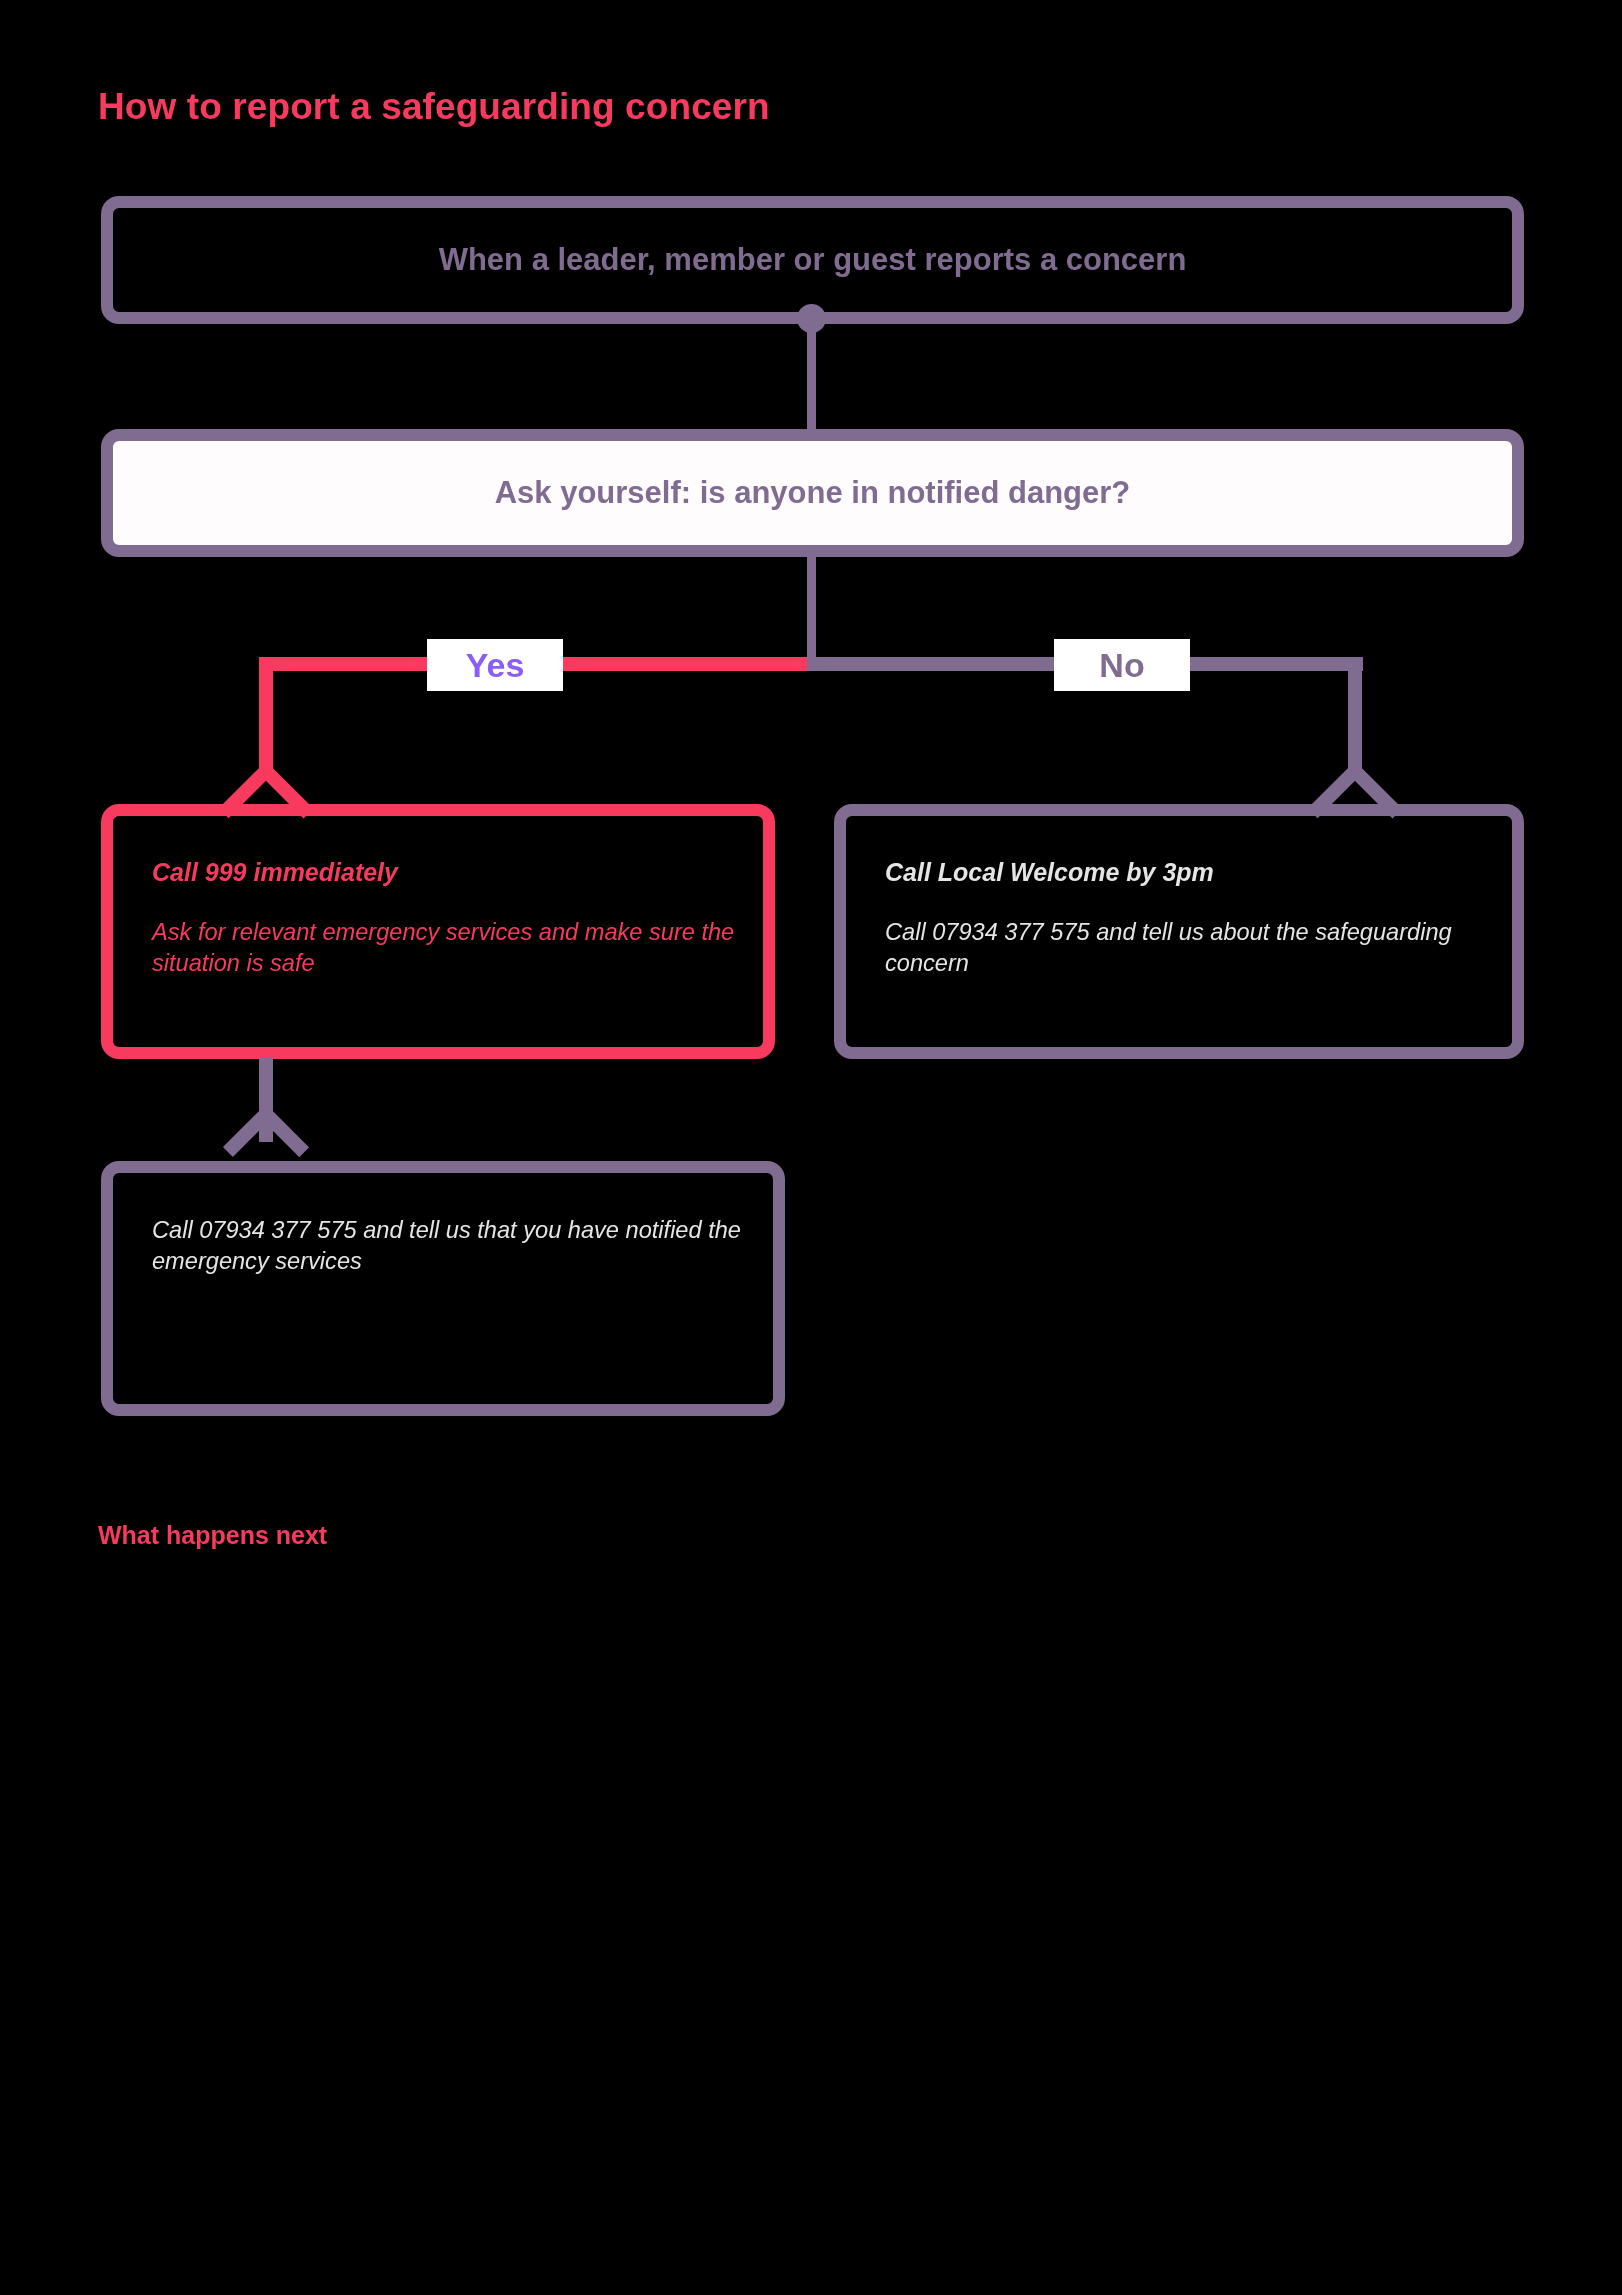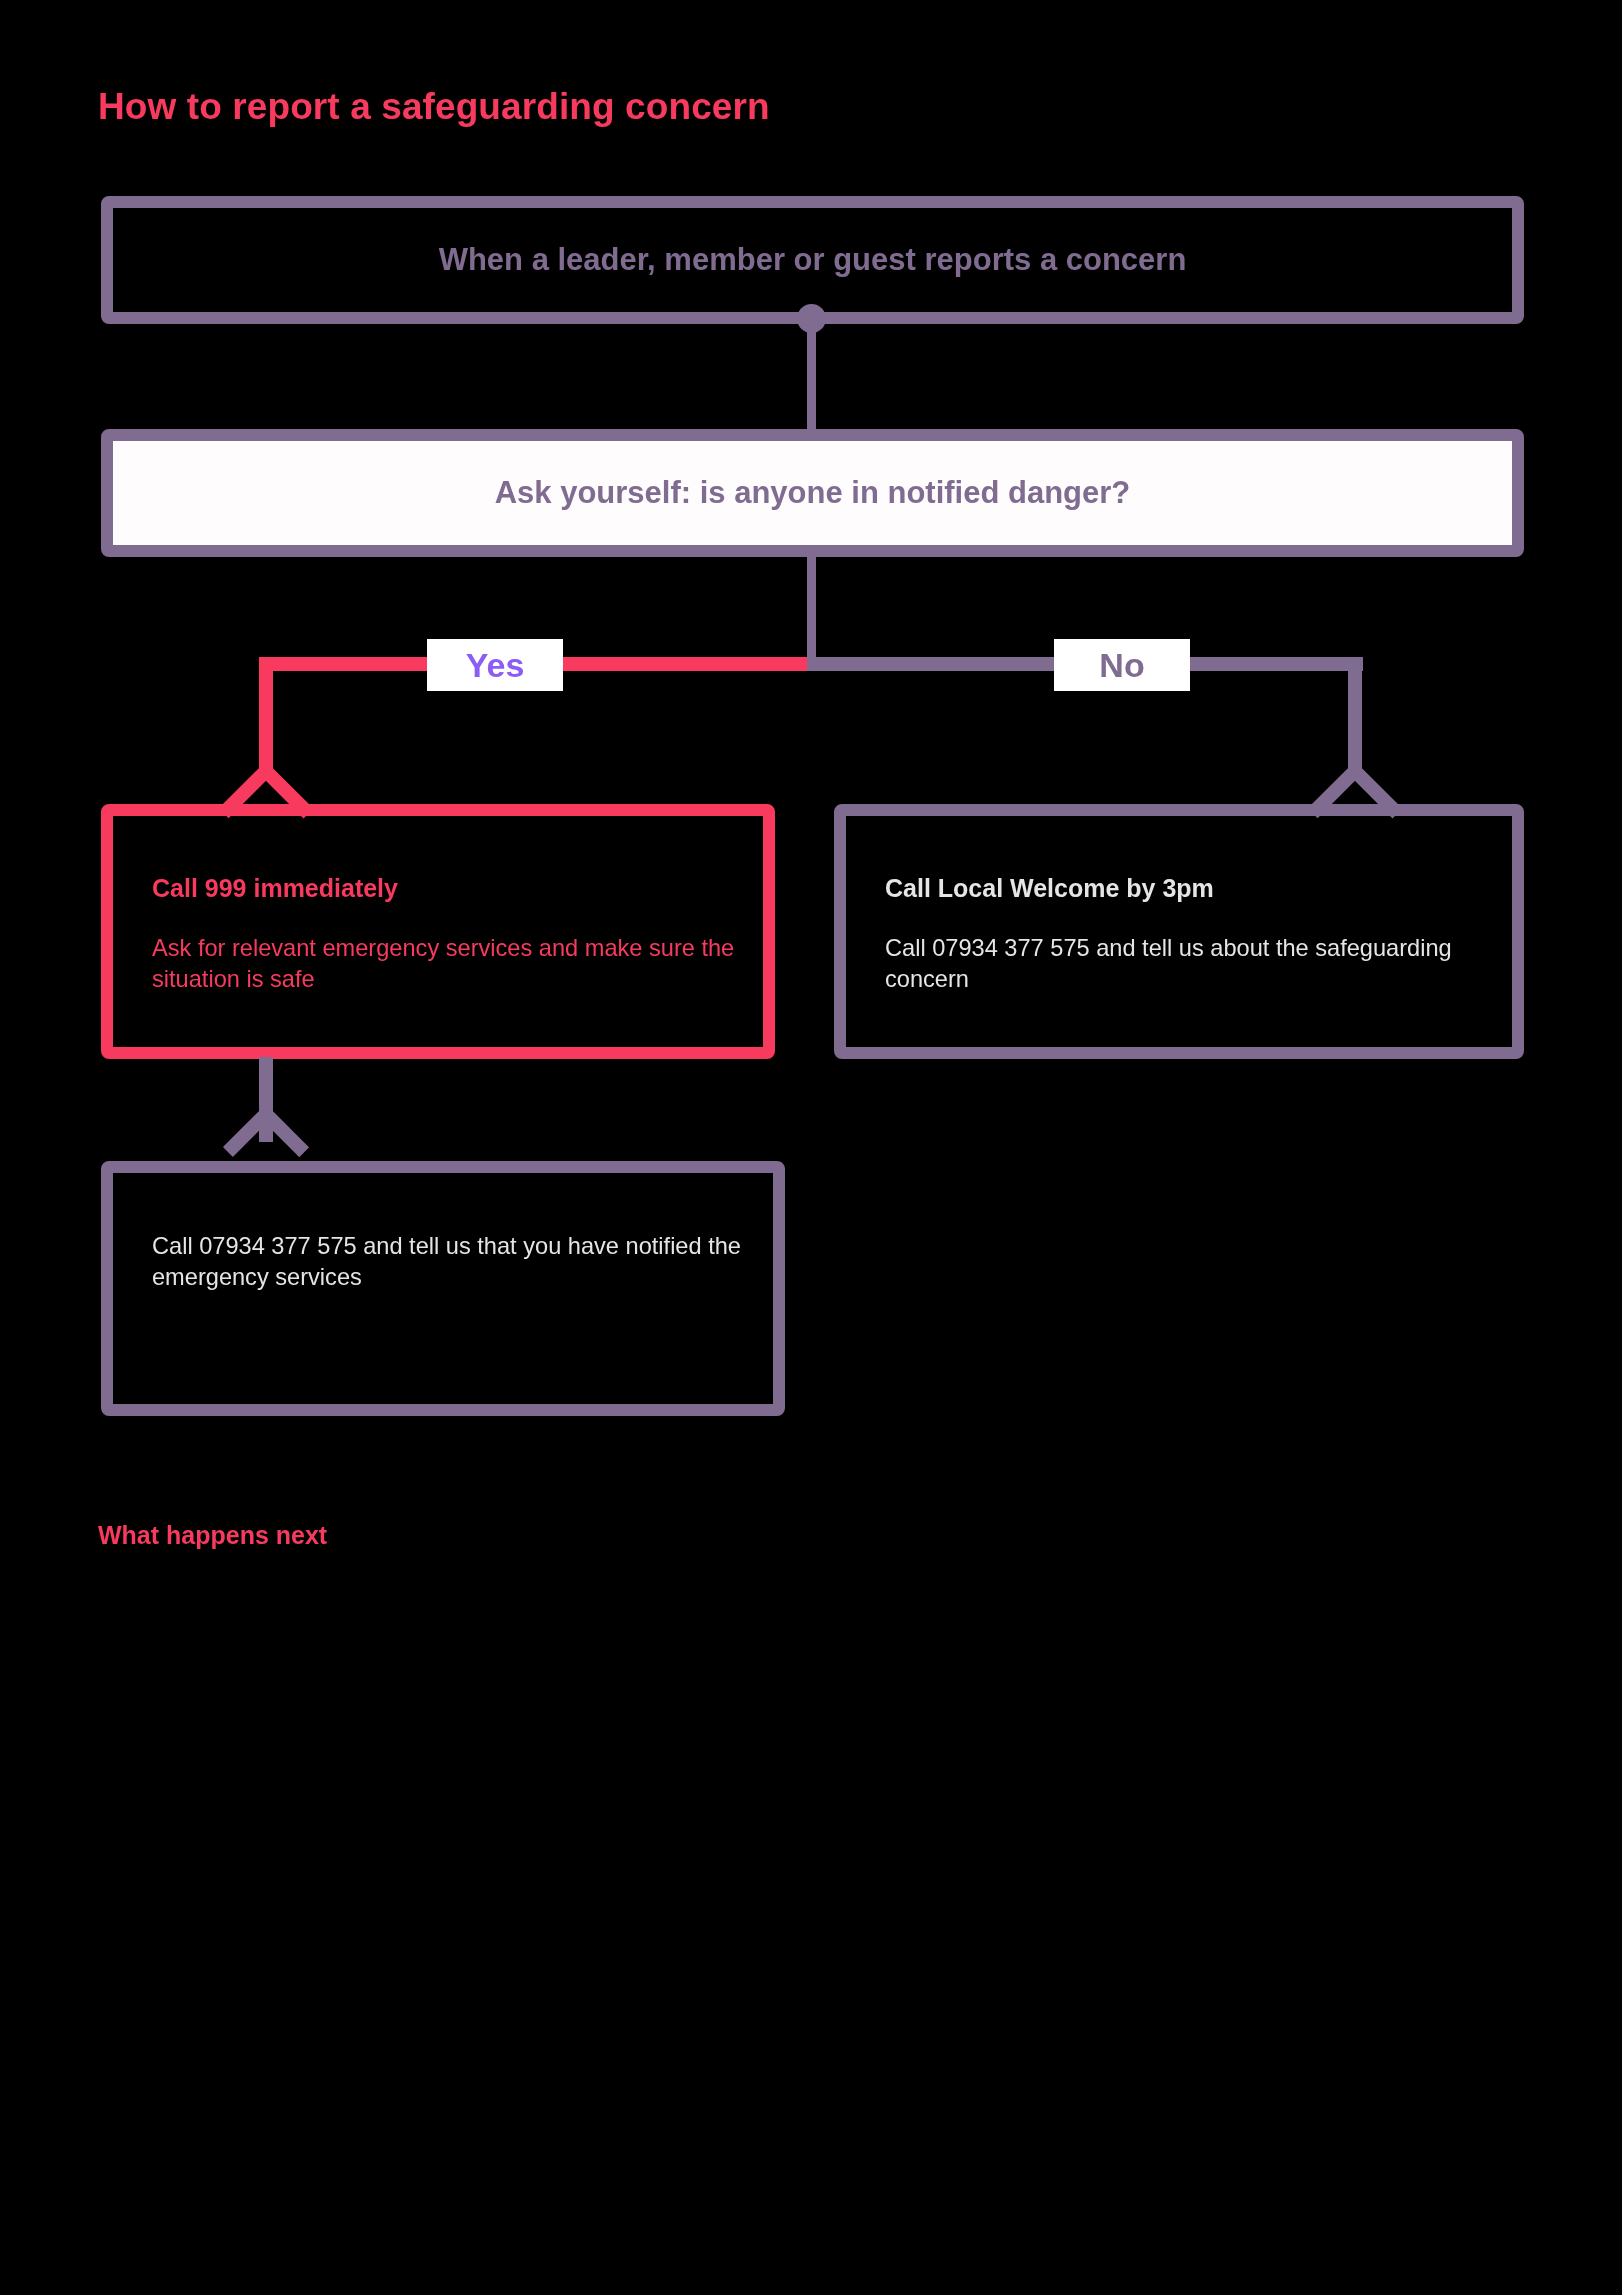--- a/index.html
+++ b/index.html
@@ -34,21 +34,21 @@
     font-weight: bold;
     color: #F83A5E;
     white-space: nowrap;
   }
 
   
   .node {
     position: absolute;
     box-sizing: border-box;
     border-style: solid;
-    border-radius: 8px;
+    border-radius: 18px;
     background: transparent;
   }
   .node-purple {
     border-color: #806B91;
     border-width: 12.4px;
   }
   .node-pink {
     border-color: #F83A5E;
     border-width: 12.4px;
   }
@@ -68,21 +68,22 @@
     font-weight: bold;
     color: #806B91;
     padding: 0 19.6px;
   }
 
   
   .card-body {
     position: absolute;
     left: 39px;
     right: 26px;
-    top: 58px;
+    top: 42px;
+    font-style: italic;
   }
   .card-heading {
     font-size: 25px;
     font-weight: bold;
     line-height: 1.15;
     margin: 0 0 30px 0;
   }
   .card-para {
     font-size: 23.6px;
     line-height: 1.33;

